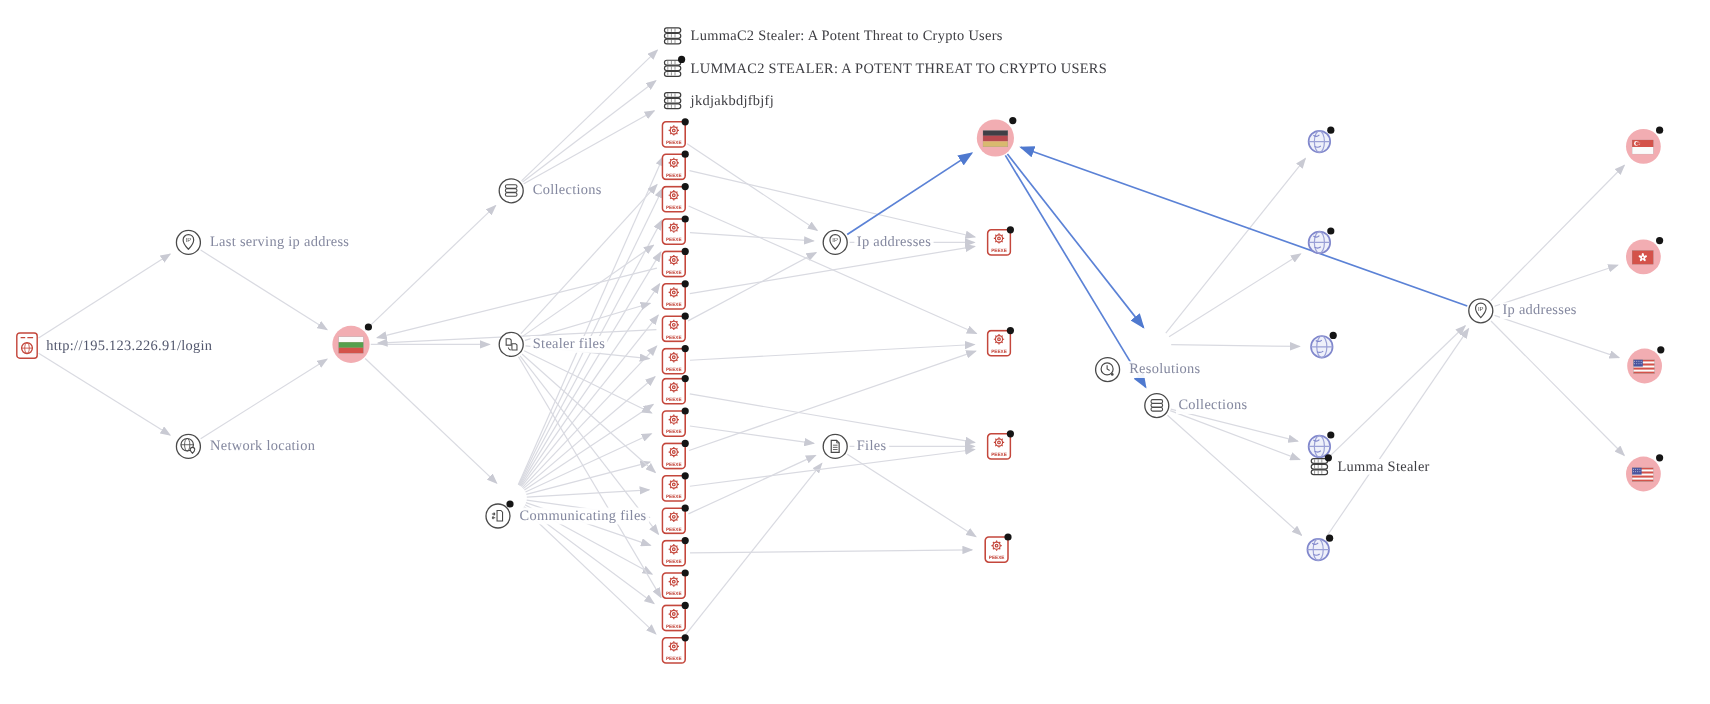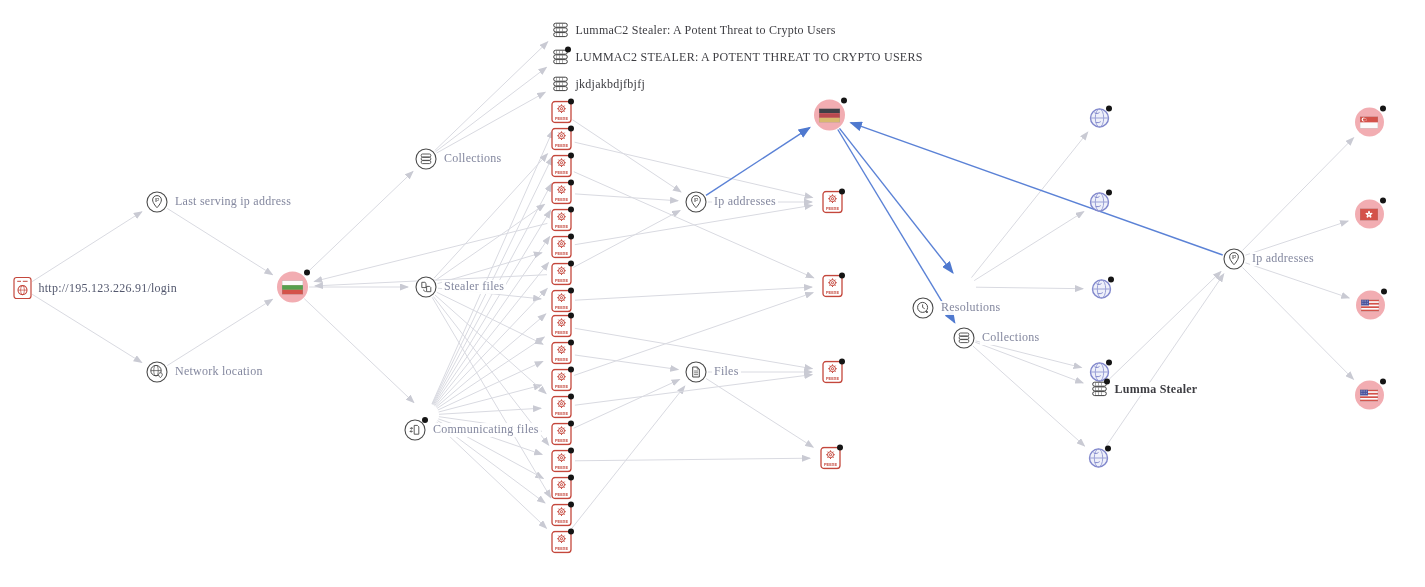--- a/index.html
+++ b/index.html
@@ -801,21 +801,21 @@
         <span class="icon">
           <svg width="21" height="21" viewBox="0 0 21 21">
             <circle cx="10.5" cy="10.5" r="9" fill="#eef0fa" stroke="#8087cc" stroke-width="1.4"></circle>
             <ellipse cx="10.5" cy="10.5" rx="4.2" ry="9" fill="none" stroke="#9aa0d6" stroke-width="1"></ellipse>
             <line x1="1.5" y1="10.5" x2="19.5" y2="10.5" stroke="#9aa0d6" stroke-width="1"></line>
             <path d="M5.5 5.2c1.7 1.2 3.6 1 5-.3M6.5 14.6c1.8.9 3.7.7 5.2-.5" fill="none" stroke="#8087cc" stroke-width="1"></path>
           </svg>
           <span class="dot"></span>
         </span>
       </div>
-      <div class="node" style="left: 1090.5px; top: 389px; transform: translateY(-50%); font-weight: bold;">
+      <div class="node" style="left: 1090.5px; top: 389px; transform: translateY(-50%);">
         <span class="icon">
           <svg width="17" height="17" viewBox="0 0 17 17">
             <g fill="#fff" stroke="#3e3e3e" stroke-width="1">
               <rect x="1.7" y="1.7" width="13.6" height="4" rx="2"></rect>
               <rect x="1.7" y="6.4" width="13.6" height="4" rx="2"></rect>
               <rect x="1.7" y="11.1" width="13.6" height="4" rx="2"></rect>
             </g>
             <g stroke="#3e3e3e" stroke-width=".45">
               <line x1="4.5" y1="2.3" x2="4.5" y2="5"></line>
               <line x1="7.5" y1="2.3" x2="7.5" y2="5"></line>

